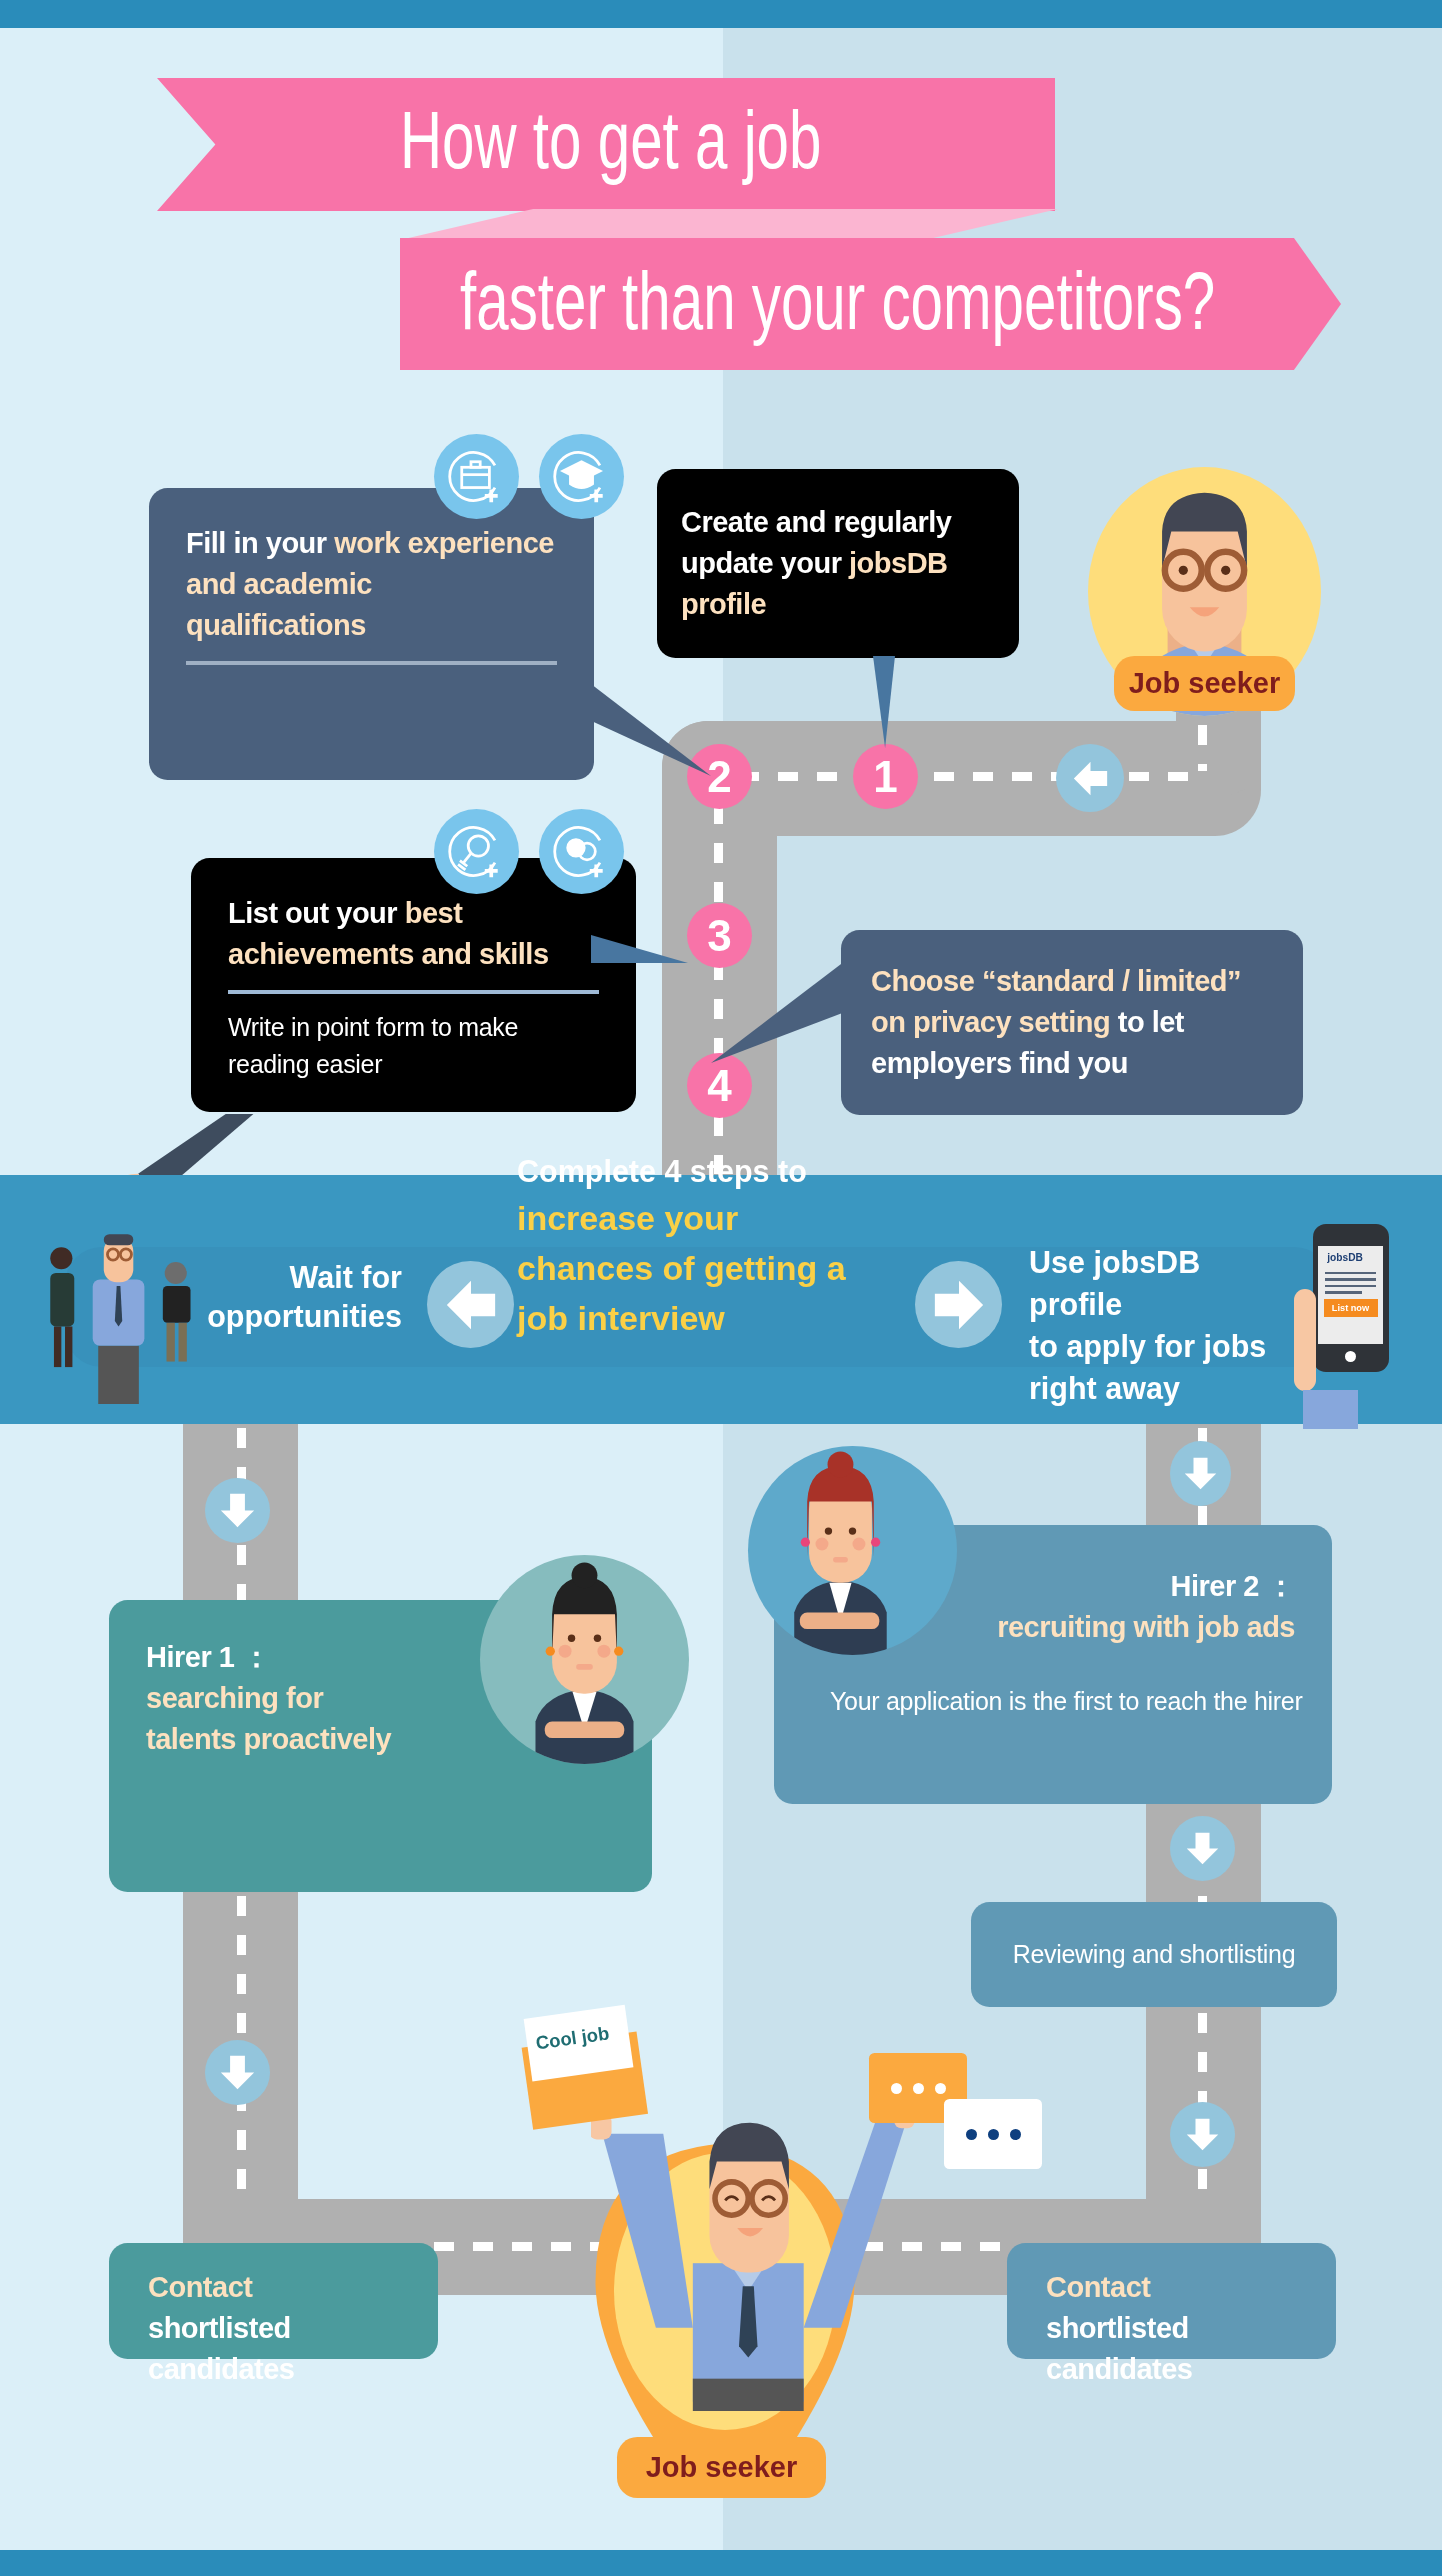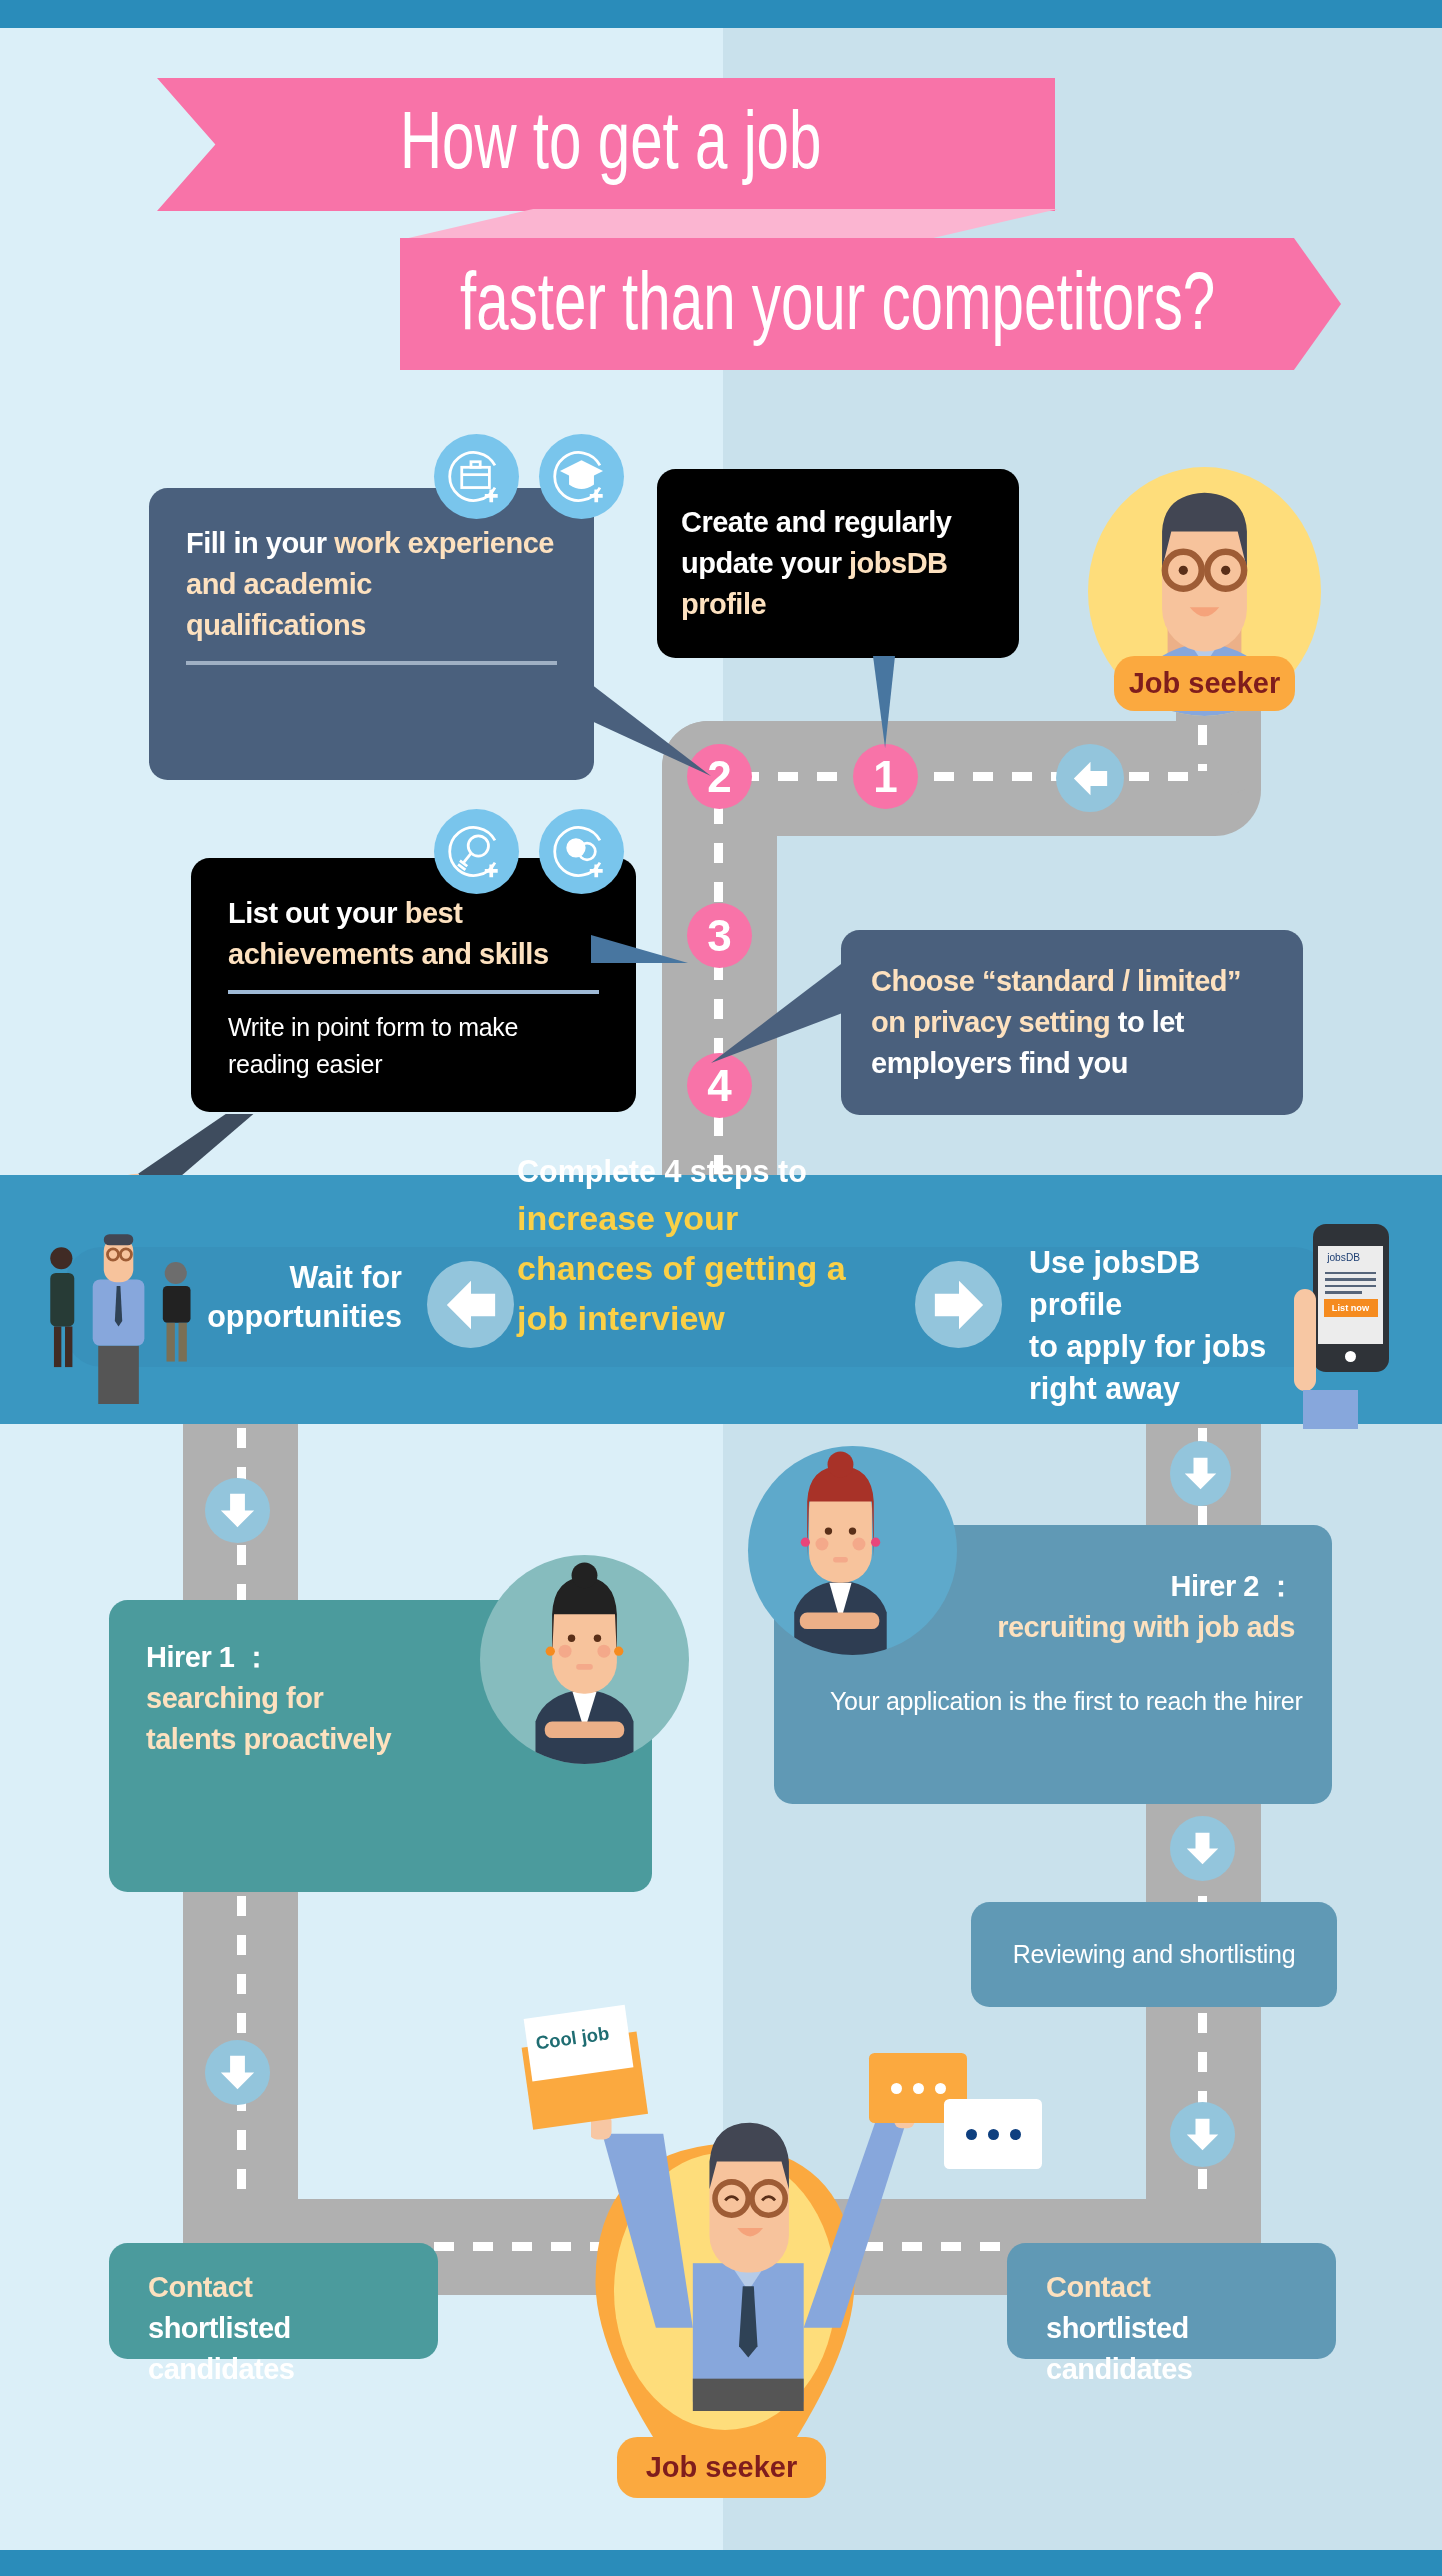--- a/index.html
+++ b/index.html
@@ -218,21 +218,21 @@
 </div>
 <div class="abs band-text" style="left:1029px; top:1241px; width:259px; line-height:42px;">
   <div>Use jobsDB profile</div>
   <div>to apply for jobs</div>
   <div>right away</div>
 </div>
 
 <div class="abs" style="left:1294px; top:1224px; width:120px; height:205px;">
   <div class="abs" style="left:18.5px; top:0; width:76px; height:148px; background:#2f3338; border-radius:13px;"></div>
   <div class="abs" style="left:24px; top:22px; width:65px; height:98px; background:#ececec;">
-    <div style="font-size:10.2px; font-weight:normal; color:#1e3f73; padding:5.5px 9.2px;">jobsDB</div>
+    <div style="font-size:10.2px; font-weight:bold; color:#1e3f73; padding:5.5px 9.2px;">jobsDB</div>
     <div style="margin:3.7px 7.4px; height:2.8px; background:#56657a;"></div>
     <div style="margin:3.7px 7.4px; height:2.8px; background:#56657a;"></div>
     <div style="margin:3.7px 7.4px; height:2.8px; background:#56657a;"></div>
     <div style="margin:3.7px 7.4px 5.5px; height:2.8px; width:37px; background:#56657a;"></div>
     <div style="margin:0 5.5px; background:#f58b1f; color:#fff; font-size:9.2px; font-weight:bold; text-align:center; padding:3.7px 0;">List now</div>
   </div>
   <div class="abs" style="left:51px; top:127px; width:11px; height:11px; border-radius:50%; background:#fff;"></div>
   <div class="abs" style="left:0; top:65px; width:22px; height:102px; background:#f7c7a3; border-radius:11px;"></div>
   <div class="abs" style="left:9.2px; top:166px; width:55px; height:39px; background:#87a7dc;"></div>
 </div>

